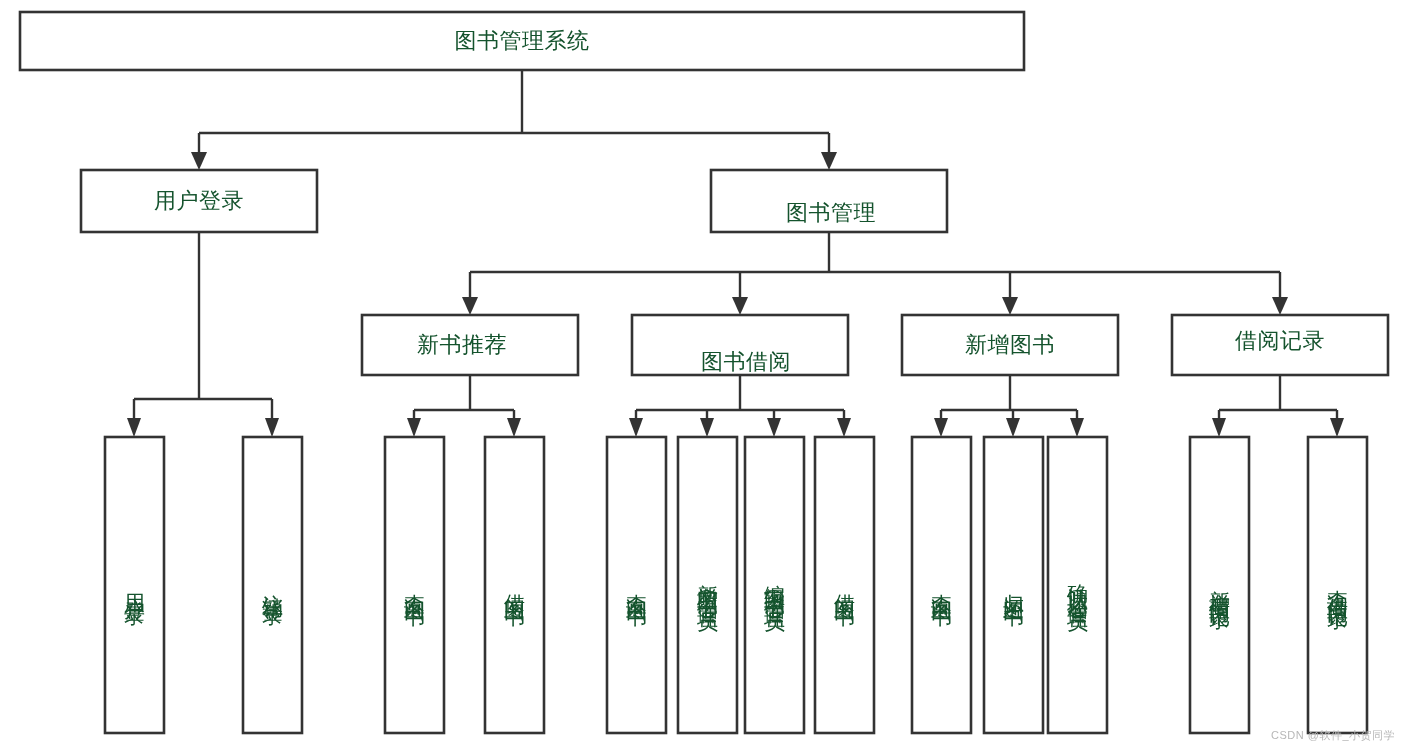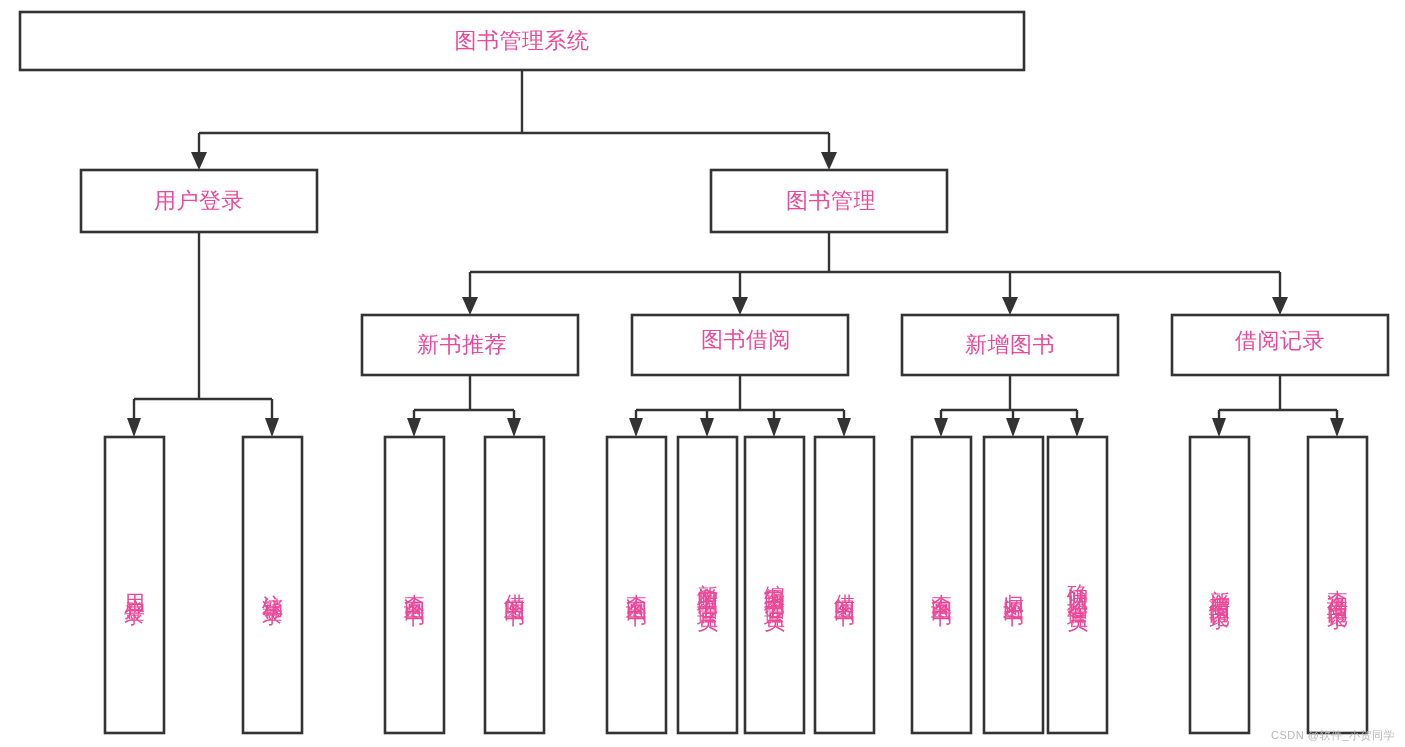--- a/index.html
+++ b/index.html
@@ -38,21 +38,21 @@
   }
   .arrow-head {
     fill: #333333;
   }
   .node-label {
     position: absolute;
     box-sizing: border-box;
     display: flex;
     align-items: center;
     justify-content: center;
-    color: #ec4899;
+    color: #14532d;
     font-family: "Liberation Sans", "DejaVu Sans", sans-serif;
     pointer-events: none;
     user-select: none;
   }
   .node-label.horizontal {
     font-size: 22px;
     letter-spacing: 0.5px;
     line-height: 1.1;
   }
   .node-label.vertical {
@@ -172,24 +172,24 @@
       <rect class="node-box" x="984" y="437" width="59" height="296"></rect>
       <rect class="node-box" x="1048" y="437" width="59" height="296"></rect>
       <rect class="node-box" x="1190" y="437" width="59" height="296"></rect>
       <rect class="node-box" x="1308" y="437" width="59" height="296"></rect>
     </g>
   </svg>
 
   <div class="node-label horizontal" style="left:20px;  top:12px;  width:1004px; height:58px;">图书管理系统</div>
 
   <div class="node-label horizontal" style="left:81px;  top:170px; width:236px; height:62px;">用户登录</div>
-  <div class="node-label horizontal" style="left:711px; top:170px; width:240px; height:62px;font-family:Liberation Serif, serif;">图书管理</div>
+  <div class="node-label horizontal" style="left:711px; top:182px; width:240px; height:62px;font-family:Liberation Serif, serif;">图书管理</div>
 
   <div class="node-label horizontal" style="left:362px;  top:315px; width:200px; height:60px;">新书推荐</div>
-  <div class="node-label horizontal" style="left:632px;  top:310px; width:228px; height:60px;border-radius:18px;">图书借阅</div>
+  <div class="node-label horizontal" style="left:632px;  top:332px; width:228px; height:60px;border-radius:18px;">图书借阅</div>
   <div class="node-label horizontal" style="left:902px;  top:315px; width:216px; height:60px;">新增图书</div>
   <div class="node-label horizontal" style="left:1172px; top:315px; width:216px; height:53px;">借阅记录</div>
 
   <div class="node-label vertical" style="left:105px;  top:437px; width:59px; height:296px;">用户登录</div>
   <div class="node-label vertical" style="left:243px;  top:437px; width:59px; height:296px;">注销登录</div>
   <div class="node-label vertical" style="left:385px;  top:437px; width:59px; height:296px;">查询图书</div>
   <div class="node-label vertical" style="left:485px;  top:437px; width:59px; height:296px;">借阅图书</div>
   <div class="node-label vertical" style="left:607px;  top:437px; width:59px; height:296px;">查询图书</div>
   <div class="node-label vertical" style="left:678px;  top:437px; width:59px; height:296px;">新增图书（管理员）</div>
   <div class="node-label vertical" style="left:745px;  top:437px; width:59px; height:296px;">编辑图书（管理员）</div>

